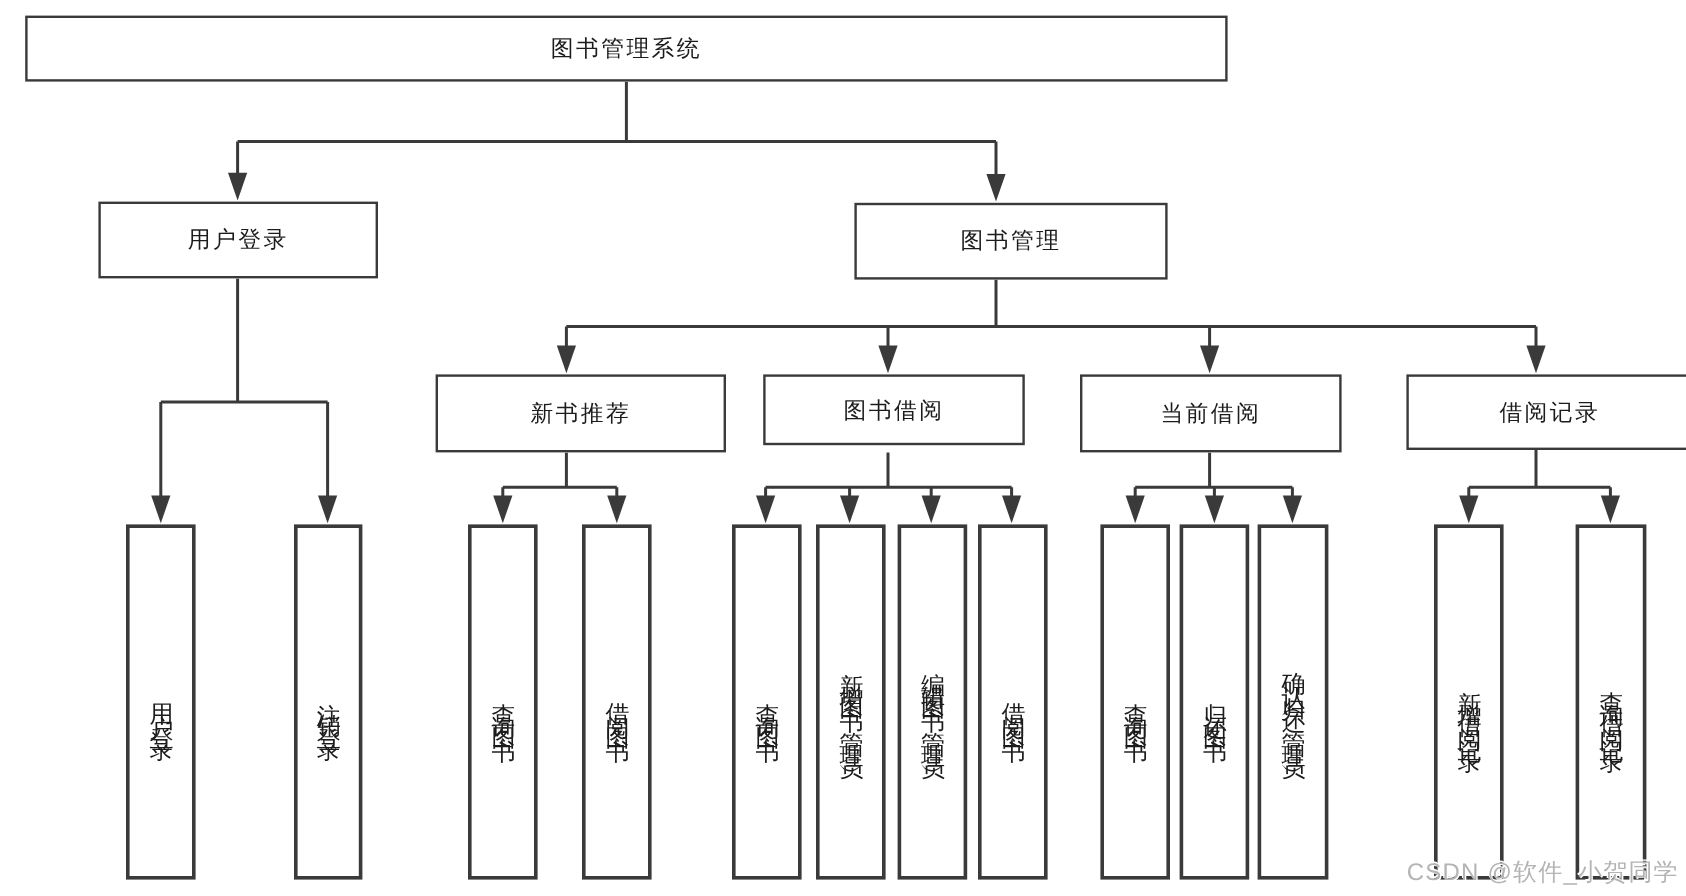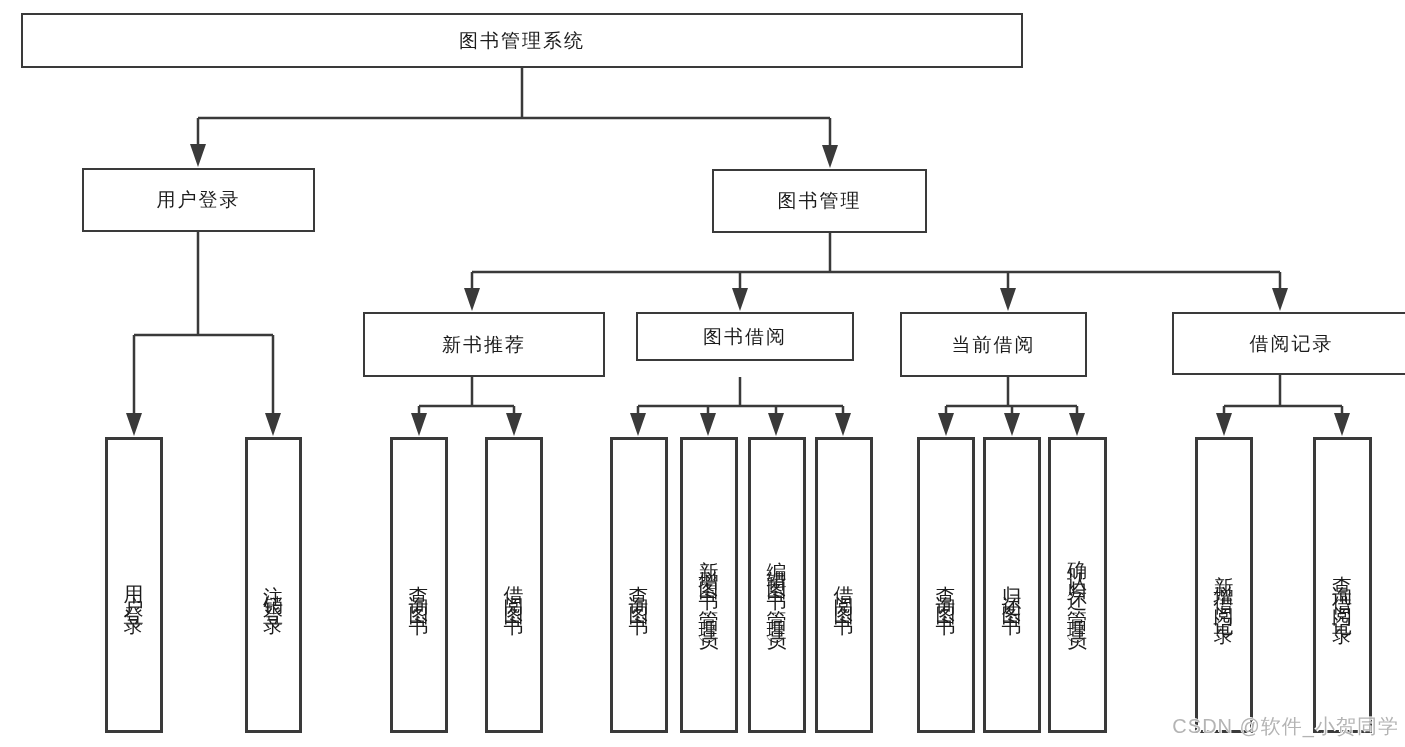--- a/index.html
+++ b/index.html
@@ -96,31 +96,31 @@
   </g>
 </svg>
 
 <div class="box h" style="left:21px;top:13px;width:1002px;height:55px">
   <span>图书管理系统</span>
 </div>
 
 <div class="box h" style="left:82px;top:168px;width:233px;height:64px">
   <span>用户登录</span>
 </div>
-<div class="box h" style="left:712px;top:169px;width:215px;height:64px">
+<div class="box h" style="left:712px;top:169px;width:261px;height:64px">
   <span>图书管理</span>
 </div>
 
 <div class="box h" style="left:363px;top:312px;width:242px;height:65px">
   <span>新书推荐</span>
 </div>
-<div class="box h" style="left:636px;top:312px;width:218px;height:49px">
+<div class="box h" style="left:636px;top:312px;width:218px;height:59px">
   <span>图书借阅</span>
 </div>
-<div class="box h" style="left:900px;top:312px;width:187px;height:65px">
+<div class="box h" style="left:900px;top:312px;width:218px;height:65px">
   <span>当前借阅</span>
 </div>
 <div class="box h" style="left:1172px;top:312px;width:239px;height:63px">
   <span>借阅记录</span>
 </div>
 
 <div class="box leaf" style="left:105px;top:437px;width:58px;height:296px">
   <span>用户登录</span>
 </div>
 <div class="box leaf" style="left:245px;top:437px;width:57px;height:296px">

